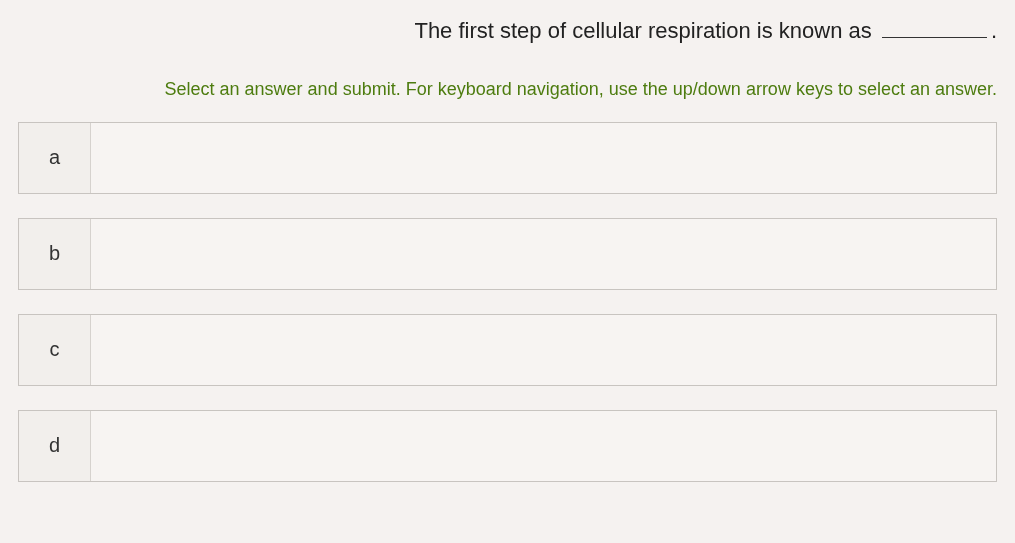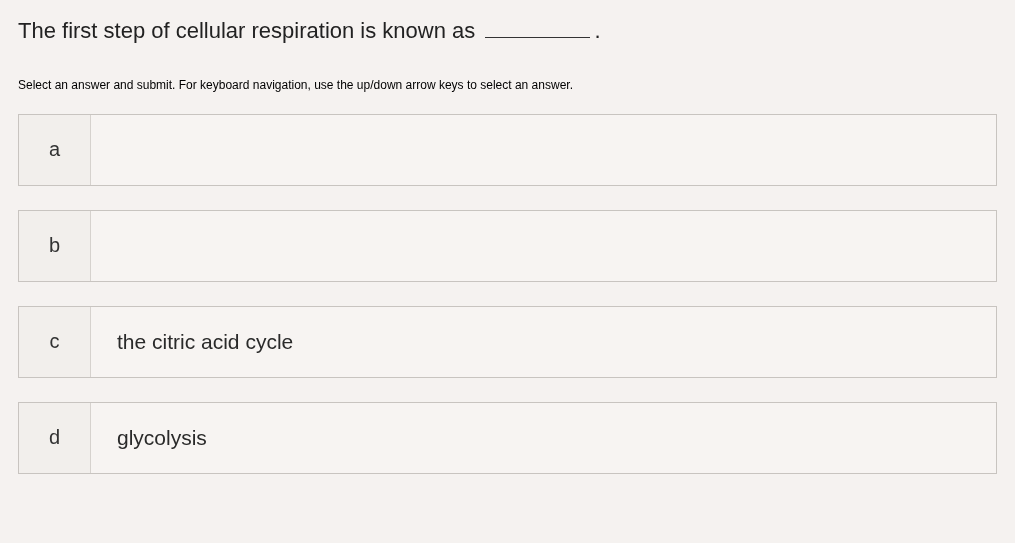--- a/index.html
+++ b/index.html
@@ -1,15 +1,15 @@
 <!DOCTYPE html>
 <html><head>
 <meta charset="utf-8">
 <style>
-  * { box-sizing: border-box; margin: 0; padding: 0; }
+  * { box-sizing: border-box; margin: 0; padding: 0; text-align: right; }
   body {
     font-family: -apple-system, BlinkMacSystemFont, "Segoe UI", Helvetica, Arial, sans-serif;
     background: #f5f2f0;
     color: #2a2a2a;
     width: 1015px;
     height: 543px;
     overflow: hidden;
     padding: 16px 18px 0 18px;
   }
   .question {
@@ -20,22 +20,22 @@
     line-height: 1.4;
   }
   .blank {
     display: inline-block;
     border-bottom: 1.5px solid #333;
     width: 105px;
     vertical-align: baseline;
     margin: 0 4px;
   }
   .instructions {
-    font-size: 12px;
-    color: #000000;
+    font-size: 18px;
+    color: #4d7c0f;
     margin-bottom: 20px;
     line-height: 1.4;
   }
   .options {
     display: flex;
     flex-direction: column;
     gap: 24px;
   }
   .option {
     display: flex;
@@ -77,19 +77,17 @@
 
 <div class="options">
   <div class="option">
     <div class="option-key">a</div>
   </div>
   <div class="option">
     <div class="option-key">b</div>
   </div>
   <div class="option">
     <div class="option-key">c</div>
-    <div class="option-text">the citric acid cycle</div>
   </div>
   <div class="option">
     <div class="option-key">d</div>
-    <div class="option-text">glycolysis</div>
   </div>
 </div>
 
 </body></html>

